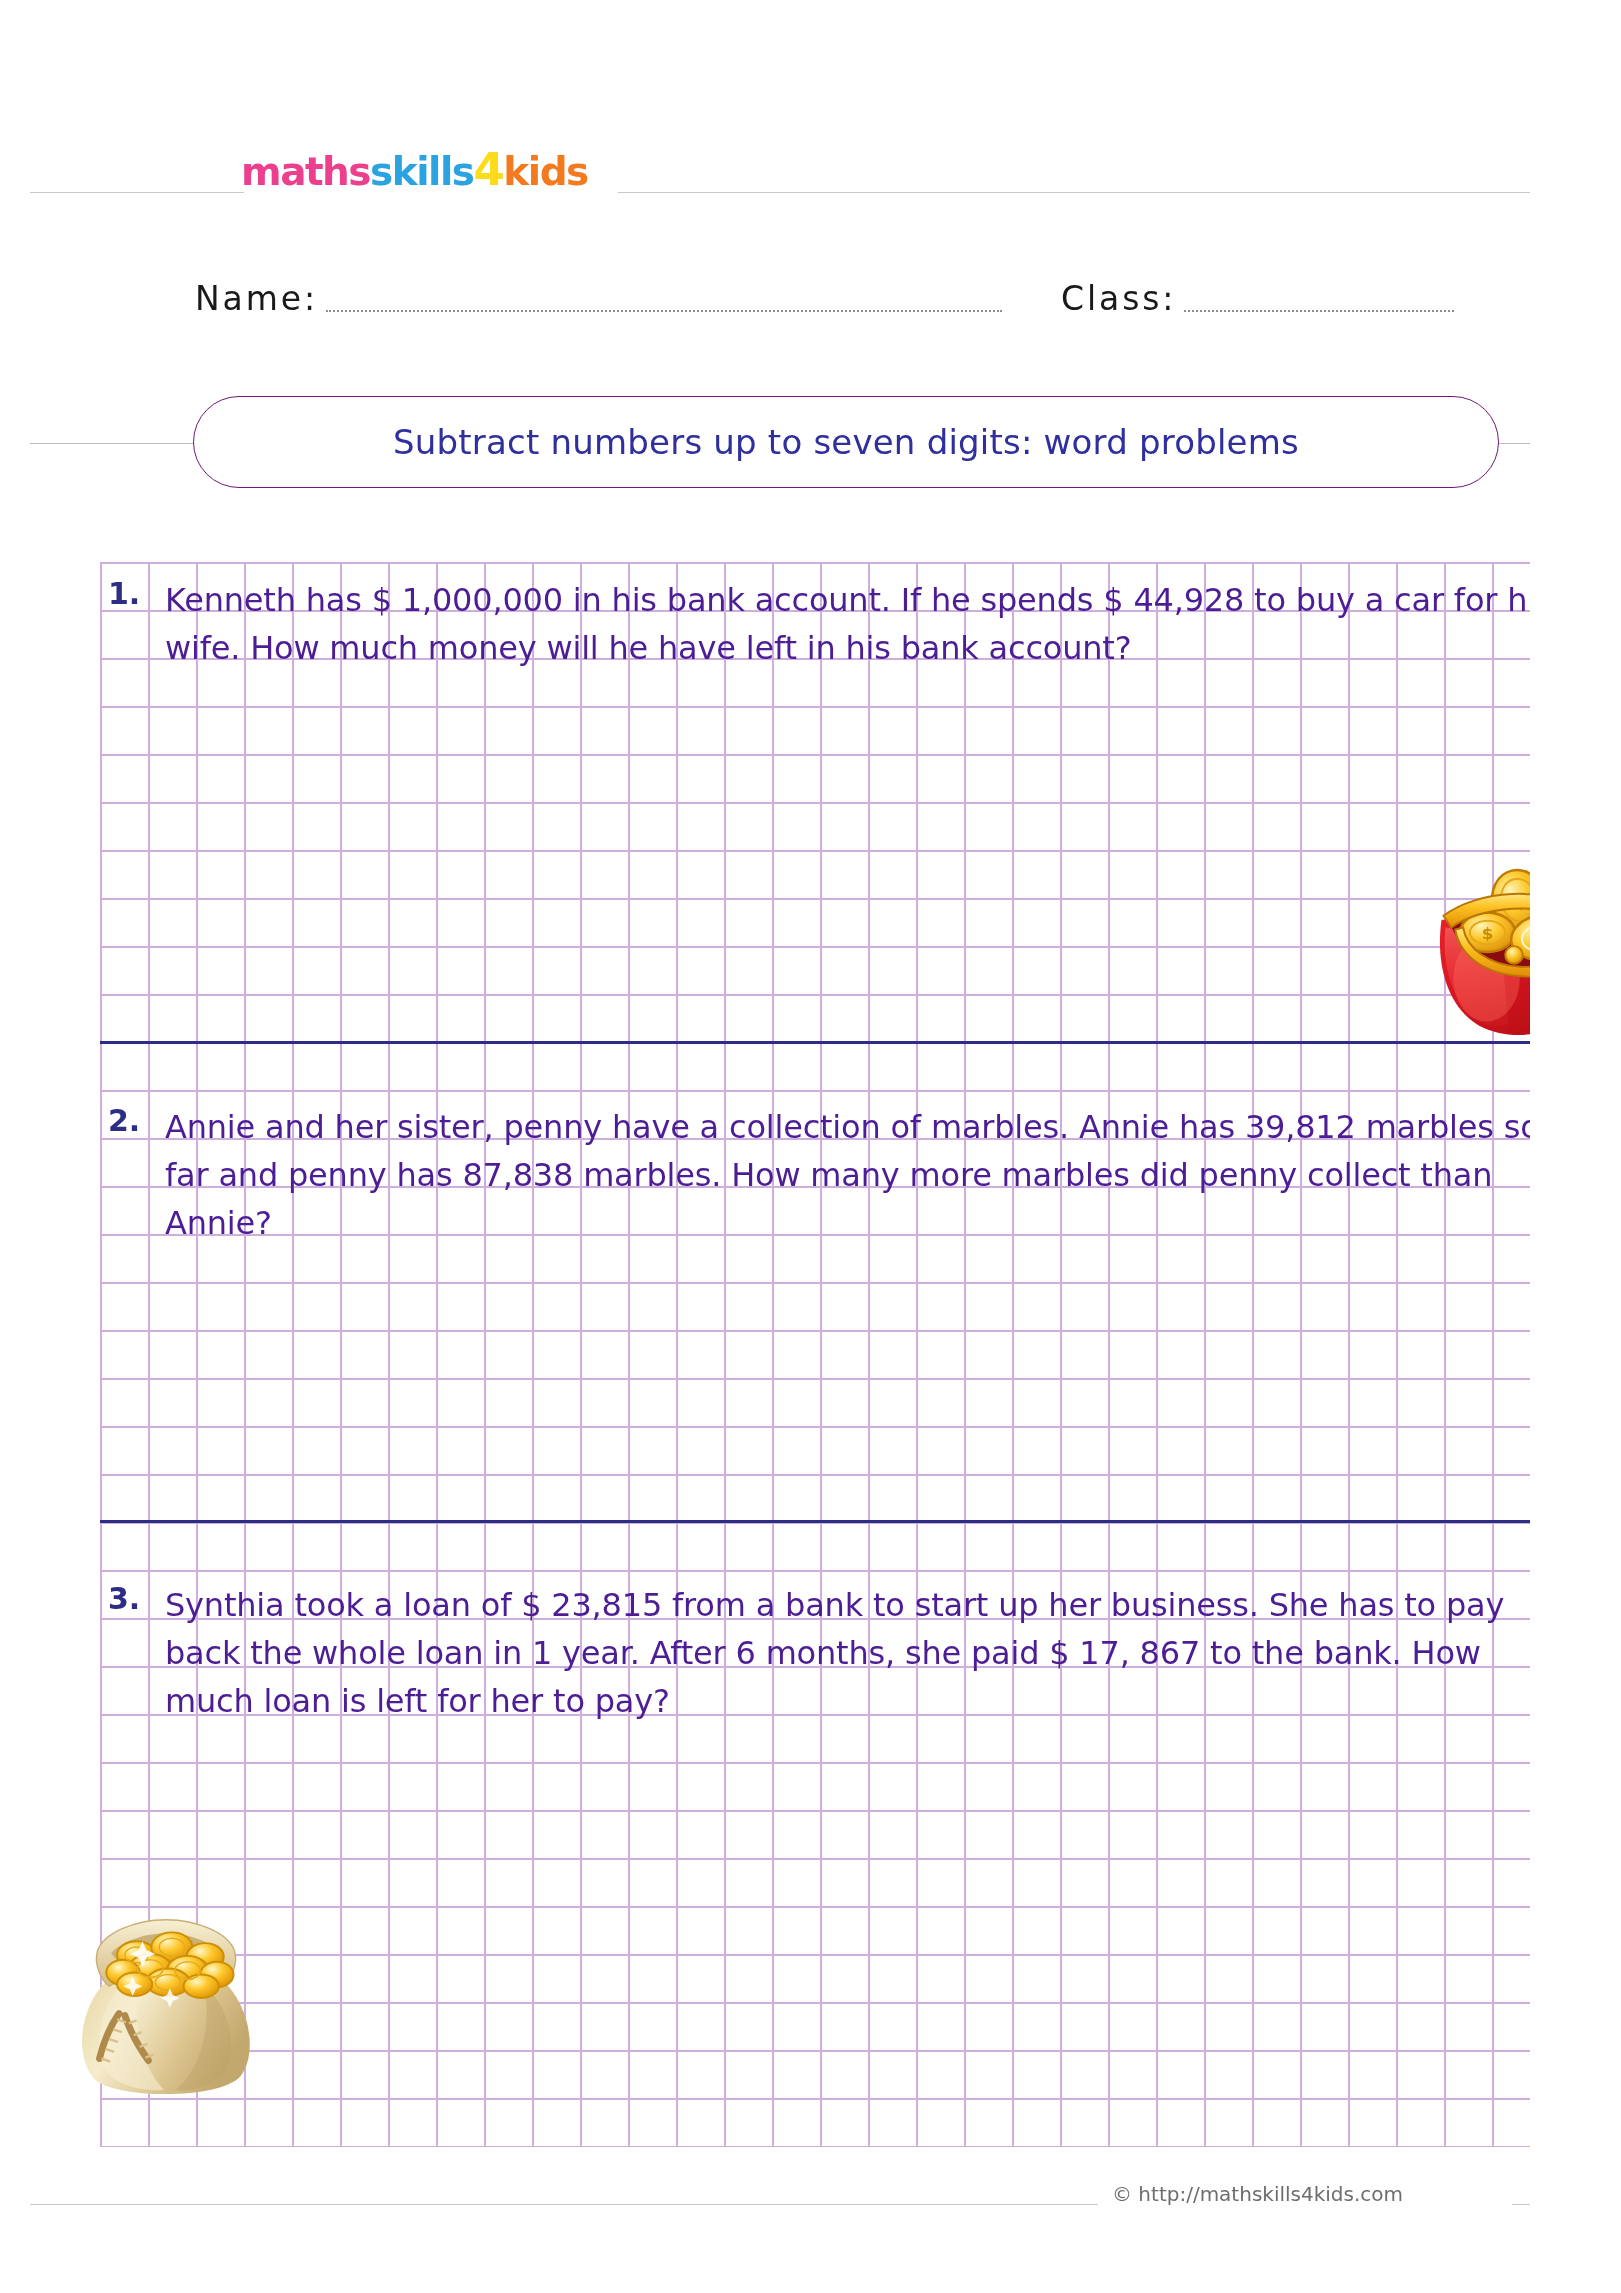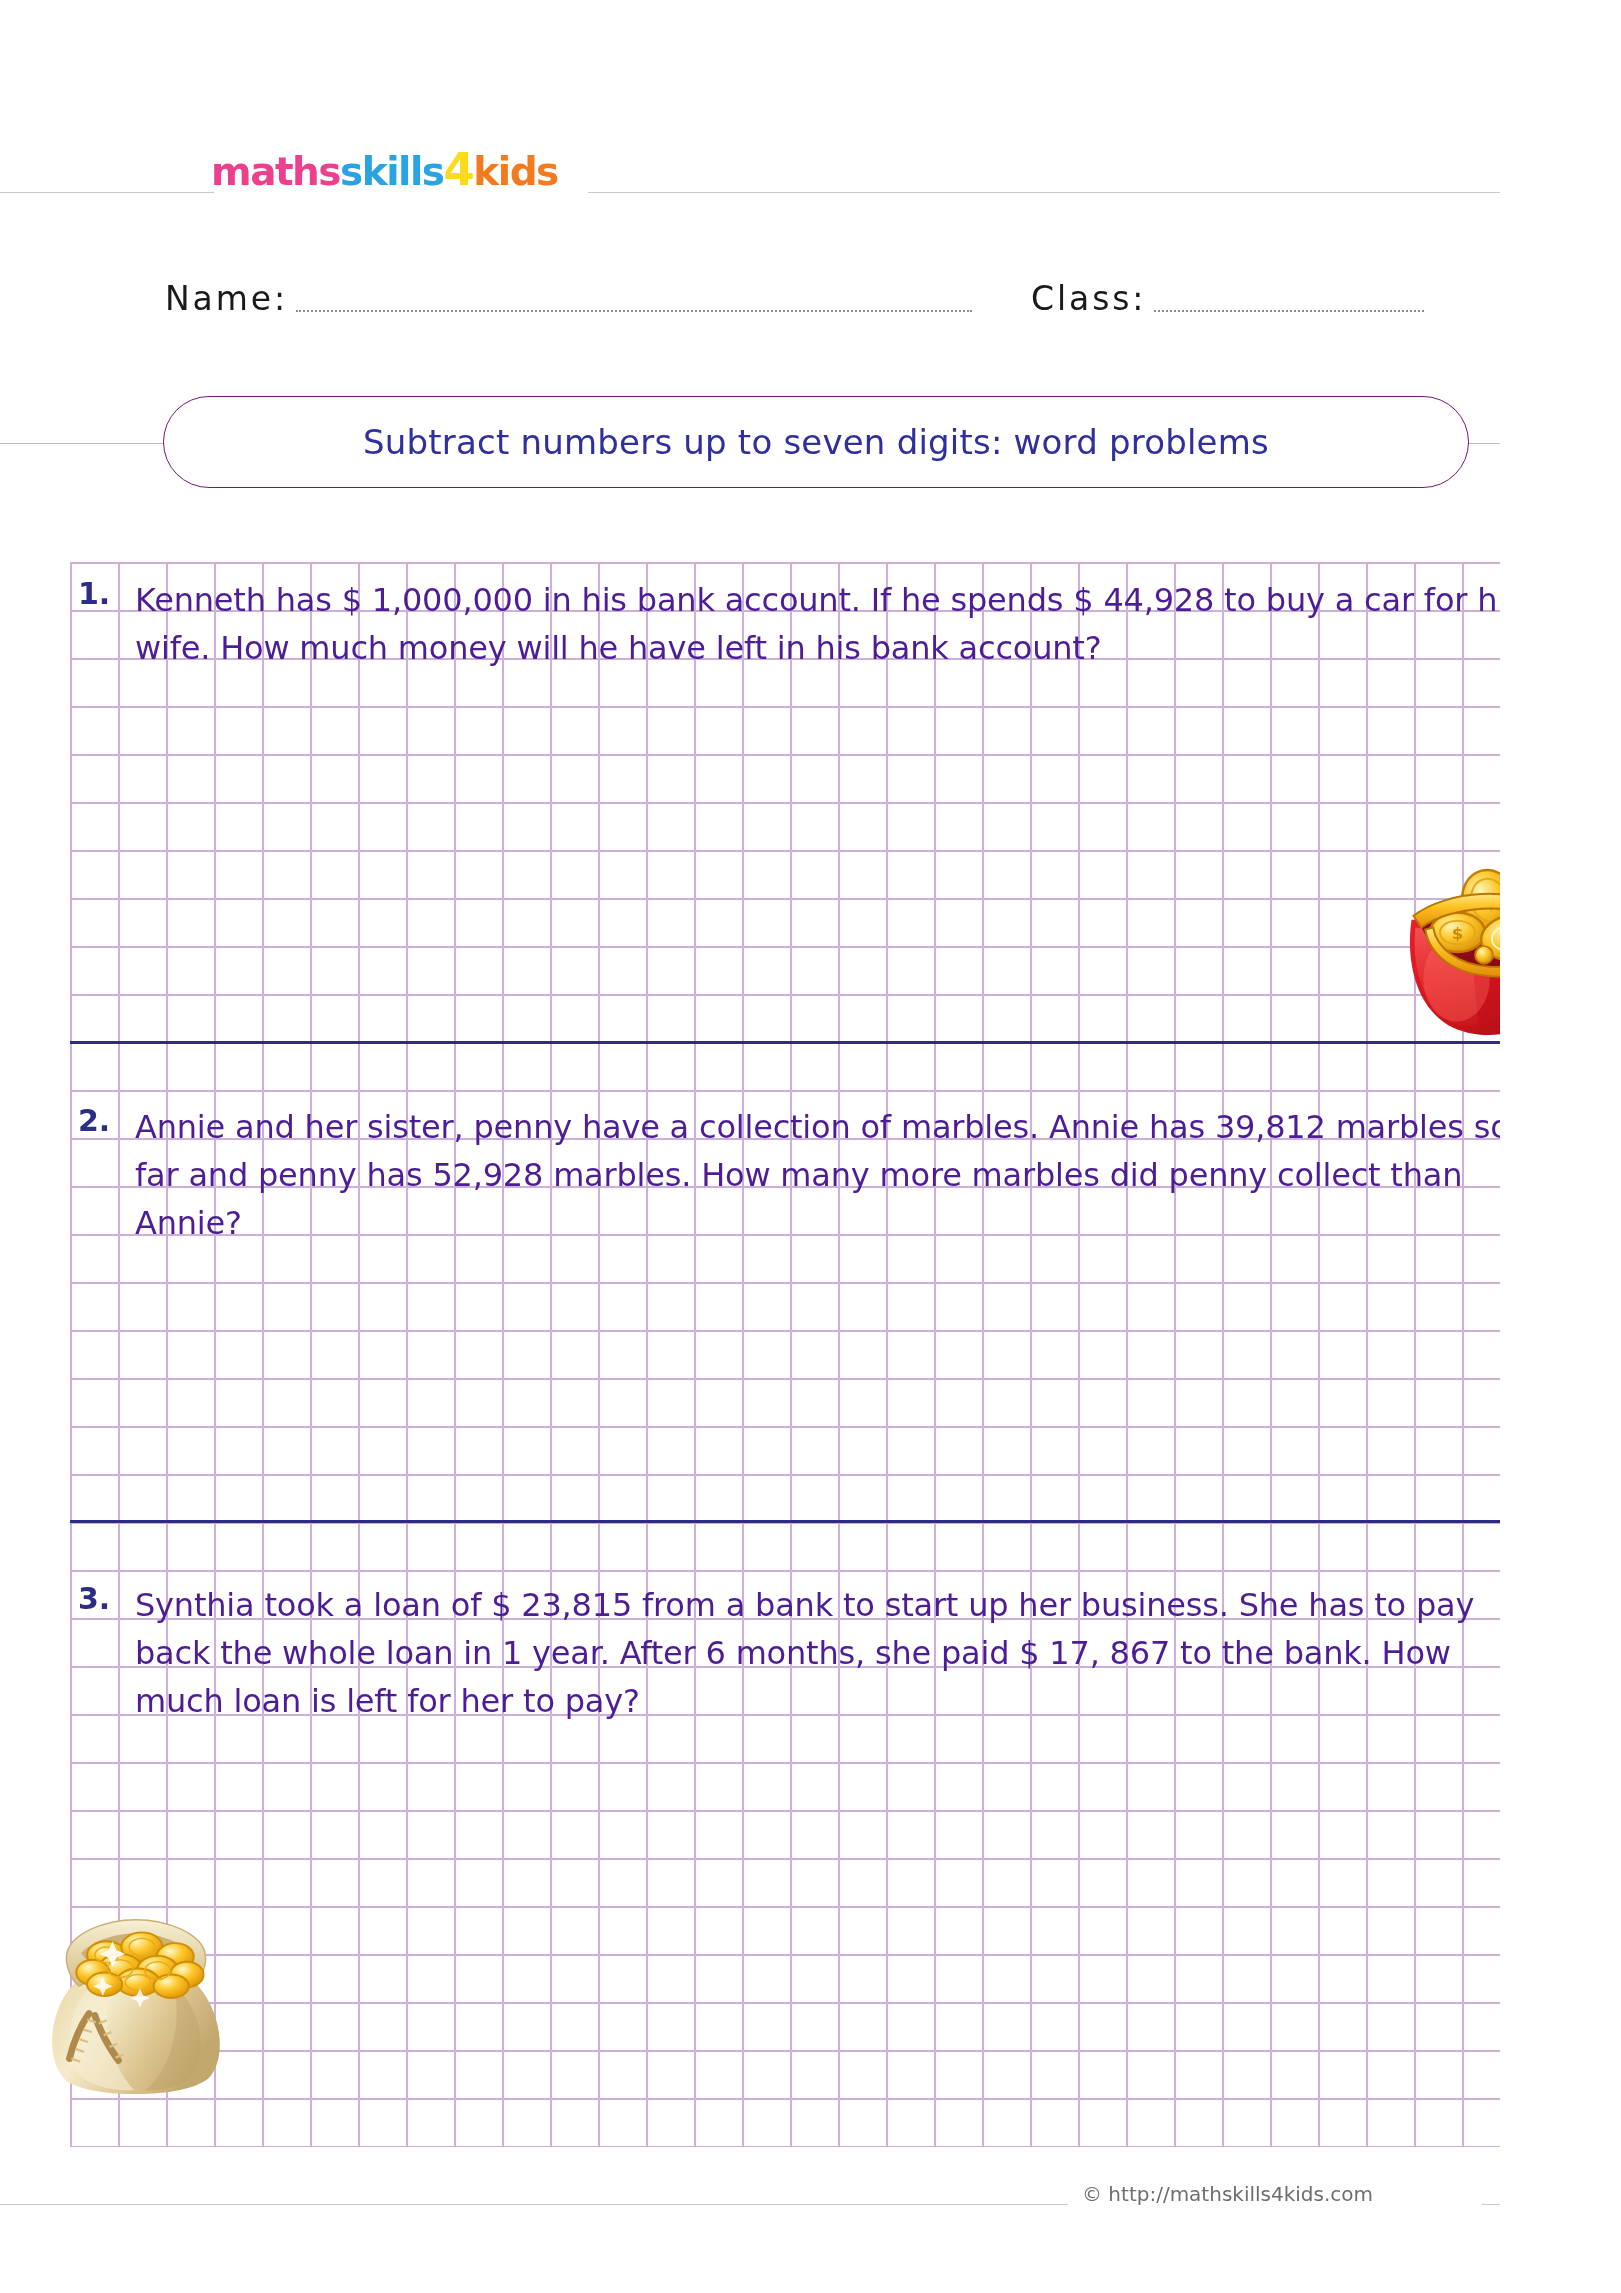--- a/index.html
+++ b/index.html
@@ -9,20 +9,21 @@
   }
   body {
     font-family: "Liberation Sans", sans-serif;
   }
   #page {
     position: relative;
     width: 1500px;
     height: 2294px;
     background: #ffffff;
     overflow: hidden;
+    margin-left: 30px;
   }
 
   
   .header-rule {
     position: absolute;
     height: 1px;
     background: #c9c9c9;
   }
   #rule-left  { left: 0;    top: 192px; width: 214px; }
   #rule-right { left: 588px; top: 192px; width: 1033px; }
@@ -220,21 +221,21 @@
   <div id="sep-1" class="sep"></div>
   <div id="sep-2" class="sep"></div>
 
   <div id="q1" class="question">
     <span class="q-num">1.</span>
     <span class="q-text">Kenneth has $ 1,000,000 in his bank account. If he spends $ 44,928 to buy a car for his wife. How much money will he have left in his bank account?</span>
   </div>
 
   <div id="q2" class="question">
     <span class="q-num">2.</span>
-    <span class="q-text">Annie and her sister, penny have a collection of marbles. Annie has 39,812 marbles so far and penny has 52,928 marbles. How many more marbles did penny collect than Annie?</span>
+    <span class="q-text">Annie and her sister, penny have a collection of marbles. Annie has 39,812 marbles so far and penny has 87,838 marbles. How many more marbles did penny collect than Annie?</span>
   </div>
 
   <div id="q3" class="question">
     <span class="q-num">3.</span>
     <span class="q-text">Synthia took a loan of $ 23,815 from a bank to start up her business. She has to pay back the whole loan in 1 year. After 6 months, she paid $ 17, 867 to the bank. How much loan is left for her to pay?</span>
   </div>
 
   <svg id="coin-purse" viewBox="0 0 190 190">
     <defs>
       <linearGradient id="purseBody" x1="0" y1="0" x2="1" y2="1">

